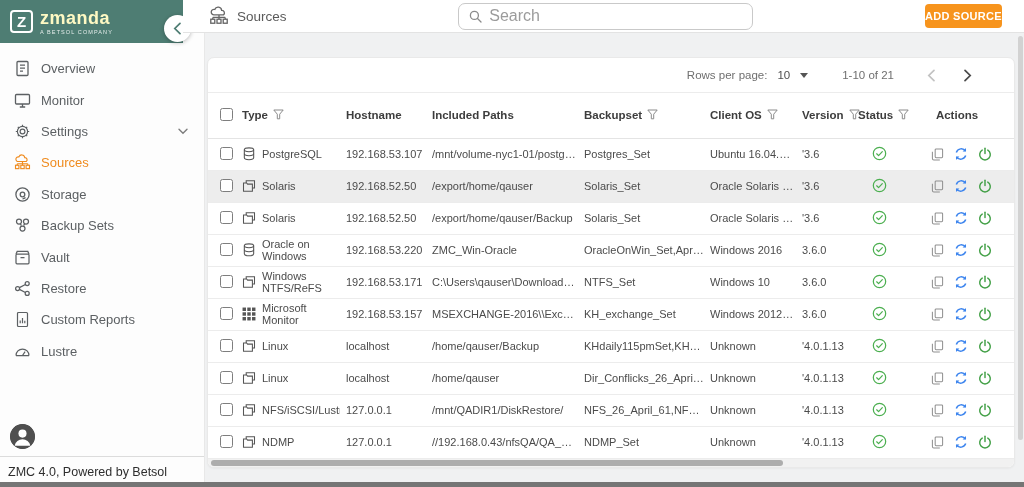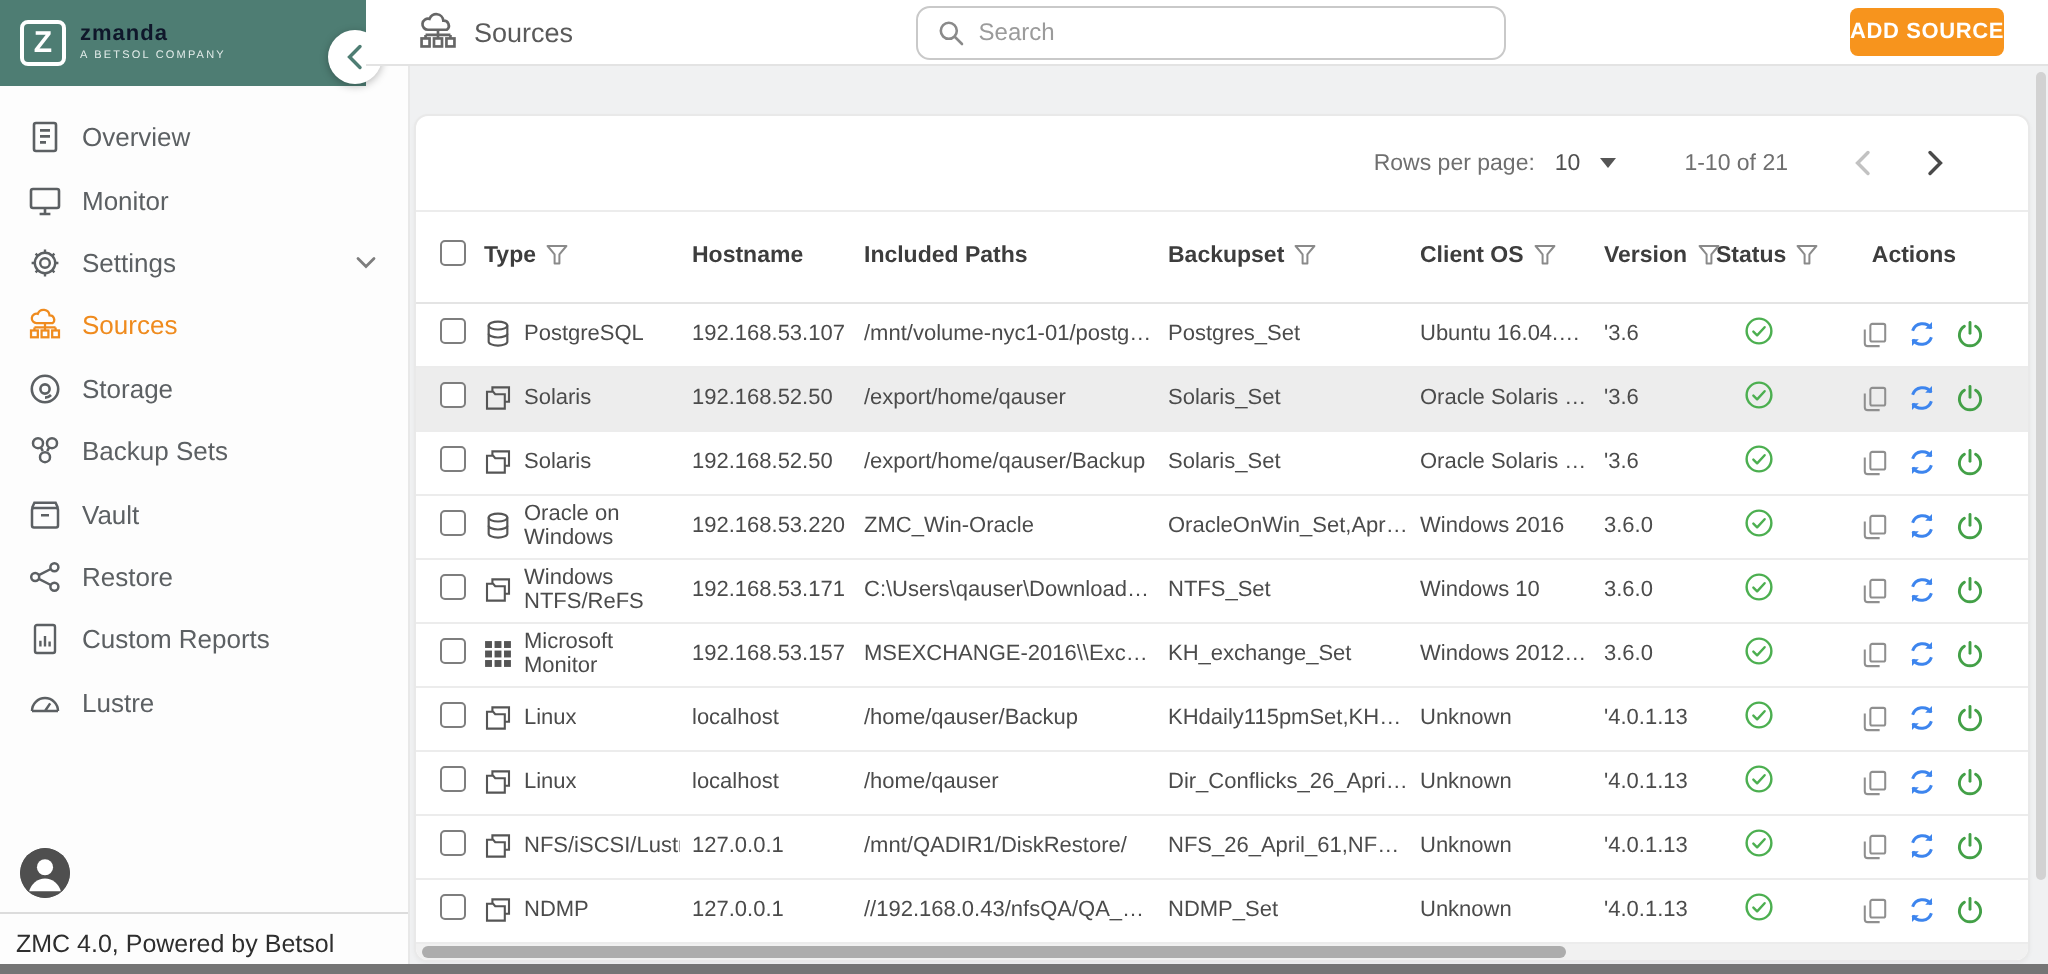--- a/index.html
+++ b/index.html
@@ -10,49 +10,49 @@
   .icon > svg { width:100%; height:100%; display:block; }
   .i13{width:13px;height:13px} .i14{width:14px;height:14px} .i15{width:15px;height:15px}
   .i17{width:17px;height:17px} .i20{width:20px;height:20px} .i11{width:11px;height:12px}
   .i9{width:9px;height:13px}
 
   
   .sidebar { position:absolute; left:0; top:0; width:205px; height:100%; background:#fdfdfd; border-right:1px solid #e8e8e8; z-index:2; }
   .logo-bar { position:relative; width:183px; height:43px; background:#4e7d73; display:flex; align-items:center; padding-left:10px; gap:7px; }
   .logo-mark { width:23px; height:23px; border:2px solid #fff; border-radius:4px; color:#fff; font-weight:bold; font-size:15px; display:grid; place-items:center; flex:none; }
   .logo-text { display:flex; flex-direction:column; }
-  .brand { color:#0f172a; font-size:11px; font-weight:bold; letter-spacing:.5px; line-height:1; }
+  .brand { color:#fef9c3; font-size:18px; font-weight:bold; letter-spacing:.5px; line-height:1; }
   .tagline { color:#e4edeb; font-size:5.5px; letter-spacing:1.1px; margin-top:2px; }
   .collapse-btn { position:absolute; left:164px; top:15px; width:27px; height:27px; border-radius:50%; background:#fff; border:0; box-shadow:0 1px 4px rgba(0,0,0,.28); display:grid; place-items:center; cursor:pointer; color:#4e7d73; }
   .menu { height:372px; overflow:hidden; padding-top:10px; }
   .mitem { display:flex; align-items:center; gap:10px; height:31.4px; padding-left:14px; color:#5c6063; font-size:13px; cursor:pointer; position:relative; }
   .mitem.active { color:#ef8b1e; }
   .mitem .micon { color:inherit; }
   .mitem .chev { position:absolute; right:16px; color:#7d7d7d; width:10px; height:7px; }
   .sidebar-bottom { position:absolute; left:0; right:0; bottom:6px; background:#fdfdfd; }
   .avatar { width:25px; height:25px; border-radius:50%; background:#4f4f4f; overflow:hidden; margin:0 0 7px 10px; cursor:pointer; }
   .avatar svg { width:100%; height:100%; display:block; }
   .sb-divider { border-top:1px solid #dcdcdc; }
   .sb-footer { font-size:12.5px; color:#2e2e2e; padding:8px 0 2px 8px; }
 
   
   .topbar { position:absolute; left:183px; right:0; top:0; height:33px; background:#fff; border-bottom:1px solid #e3e3e3; display:flex; align-items:center; z-index:3; }
   .title-wrap { display:flex; align-items:center; gap:8px; margin-left:26px; color:#5a5a5a; font-size:13.5px; }
   .title-wrap .icon { color:#666; }
   .searchbox { width:295px; height:27px; margin:0 auto; border:1px solid #c9c9c9; border-radius:7px; display:flex; align-items:center; padding:0 10px; gap:7px; background:#fff; }
   .searchbox .icon { color:#8a8a8a; }
-  .searchbox input { flex:1; border:0; outline:0; font-size:12px; font-family:inherit; color:#000000; background:transparent; }
+  .searchbox input { flex:1; border:0; outline:0; font-size:16px; font-family:inherit; color:#000000; background:transparent; }
   .searchbox input::placeholder { color:#9b9b9b; }
   .add-btn { margin-right:22px; background:#f7941d; color:#fff; border:0; border-radius:4px; font-weight:bold; font-size:11px; padding:6px 0; letter-spacing:.3px; cursor:pointer; font-family:inherit; }
 
   
   .content { position:absolute; left:205px; right:0; top:33px; bottom:0; background:#f0f1f2; }
   .card { position:absolute; left:2px; top:24px; width:808px; background:#fff; border:1px solid #e9e9e9; border-radius:7px; box-shadow:0 1px 2px rgba(0,0,0,.04); }
 
-  .pager { height:48px; display:flex; align-items:center; justify-content:flex-end; font-size:11.5px; color:#6f6f6f; border-bottom:1px solid #ececec; padding-right:34px; }
+  .pager { height:35px; display:flex; align-items:center; justify-content:flex-end; font-size:11.5px; color:#6f6f6f; border-bottom:1px solid #ececec; padding-right:34px; }
   .rpp { display:inline-flex; align-items:center; gap:10px; margin:0 34px 0 10px; cursor:pointer; color:#4f4f4f; }
   .caret { width:0; height:0; border-left:4px solid transparent; border-right:4px solid transparent; border-top:5px solid #555; }
   .range { margin-right:24px; color:#6f6f6f; }
   .pg-btn { background:none; border:0; width:26px; height:26px; display:grid; place-items:center; cursor:pointer; }
   .pg-prev { color:#c2c2c2; margin-right:10px; }
   .pg-next { color:#4a4a4a; }
 
   table { border-collapse:collapse; table-layout:fixed; width:806px; }
   col.c-cb{width:34px} col.c-type{width:104px} col.c-host{width:86px} col.c-path{width:152px}
   col.c-bset{width:126px} col.c-os{width:92px} col.c-ver{width:56px} col.c-status{width:64px} col.c-act{width:92px}

